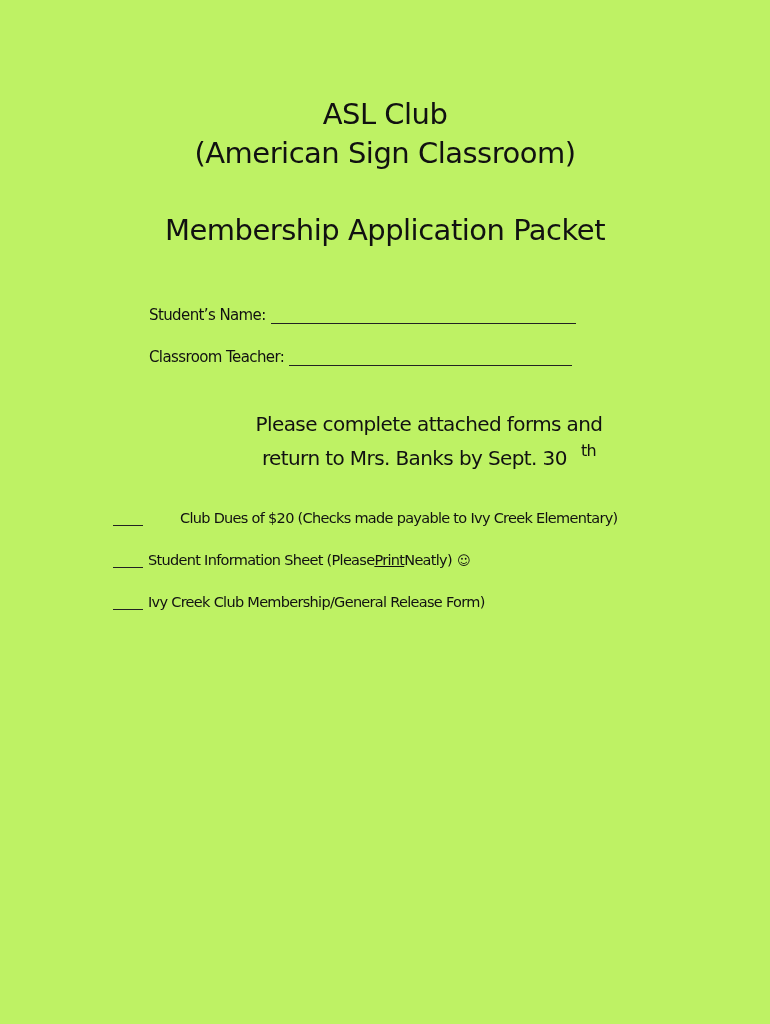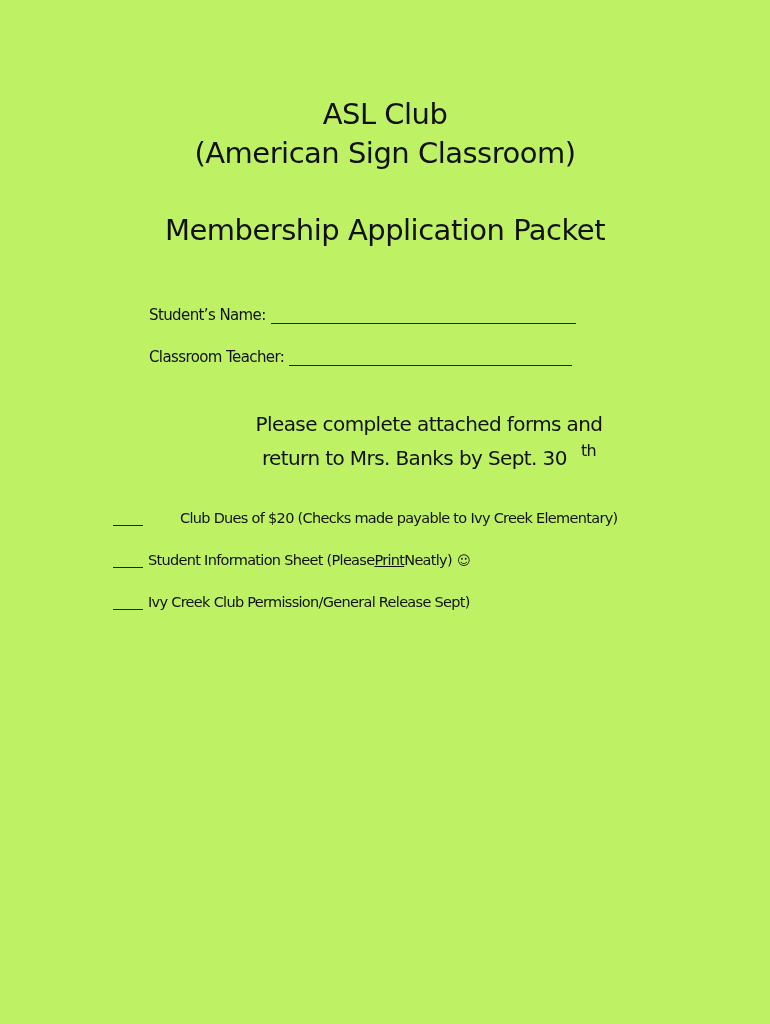--- a/index.html
+++ b/index.html
@@ -122,16 +122,16 @@
   <div class="check-item" style="top:552px;">
     <span class="check-blank"></span>
     <span>Student Information Sheet (Please </span>
       <span class="underline-word">Print</span>
       <span> Neatly)</span>
     <span class="smiley">☺</span>
   </div>
 
   <div class="check-item" style="top:594px;">
     <span class="check-blank"></span>
-    <span>Ivy Creek Club Permission/General Release Sept)</span>
+    <span>Ivy Creek Club Membership/General Release Form)</span>
   </div>
 
 </div>
 
 </body></html>

